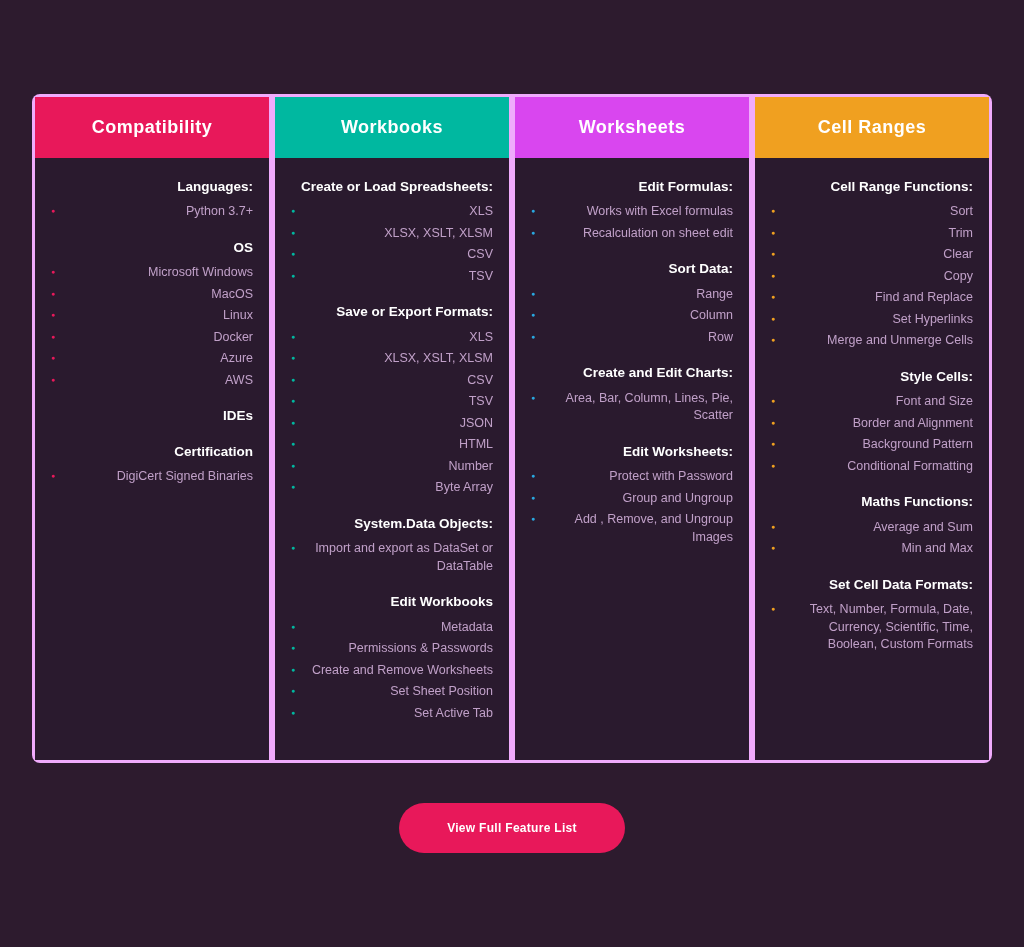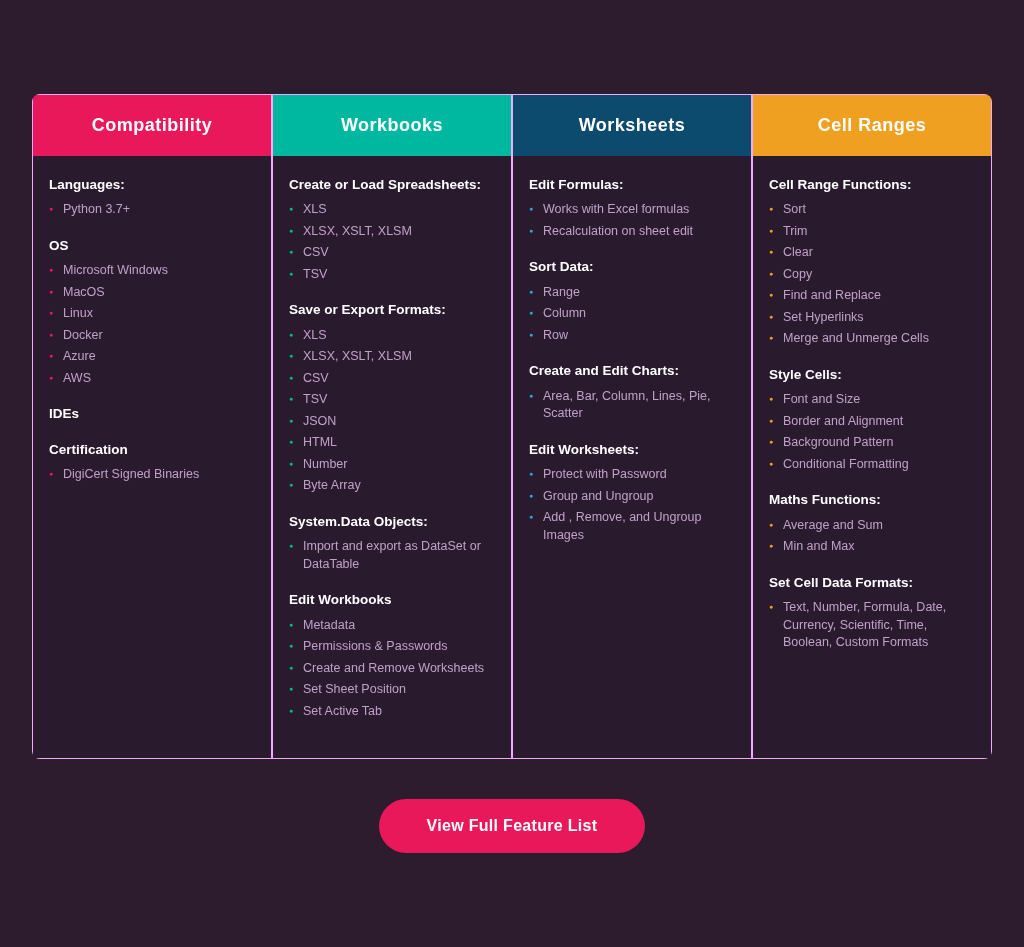--- a/index.html
+++ b/index.html
@@ -17,39 +17,40 @@
       display: grid;
       grid-template-columns: repeat(4, 1fr);
       gap: 0;
       max-width: 960px;
       width: 100%;
       border-radius: 8px;
       overflow: hidden;
     }
     .column {
       background-color: #2a1a2e;
-      border: 1px solid #f0abfc;
+      border: 3px solid #f0abfc;
       display: flex;
       flex-direction: column;
     }
     .column-header {
       padding: 20px 16px;
       text-align: center;
       font-size: 18px;
       font-weight: 700;
       color: #fff;
       letter-spacing: 0.5px;
     }
     .col-compatibility .column-header { background-color: #e8185a; }
     .col-workbooks .column-header { background-color: #00b8a0; text-align: center; }
-    .col-worksheets .column-header { background-color: #0c4a6e; }
+    .col-worksheets .column-header { background-color: #d946ef; }
     .col-cellranges .column-header { background-color: #f0a020; }
     .column-body {
       padding: 20px 16px;
       flex: 1;
+      text-align: right;
     }
     .section {
       margin-bottom: 18px;
     }
     .section-title {
       font-size: 13.5px;
       font-weight: 700;
       color: #ffffff;
       margin-bottom: 8px;
       line-height: 1.3;
@@ -78,21 +79,21 @@
     .col-worksheets .bullet-list li::before { color: #29a8e0; }
     .col-cellranges .bullet-list li::before { color: #f0a020; }
     .btn-container {
       margin-top: 40px;
       display: flex;
       justify-content: center;
     }
     .btn-feature {
       background-color: #e8185a;
       color: #fff;
-      font-size: 16px;
+      font-size: 12px;
       font-weight: 700;
       border: none;
       border-radius: 50px;
       padding: 18px 48px;
       cursor: pointer;
       letter-spacing: 0.3px;
     }
   </style>
 </head>
 <body>

